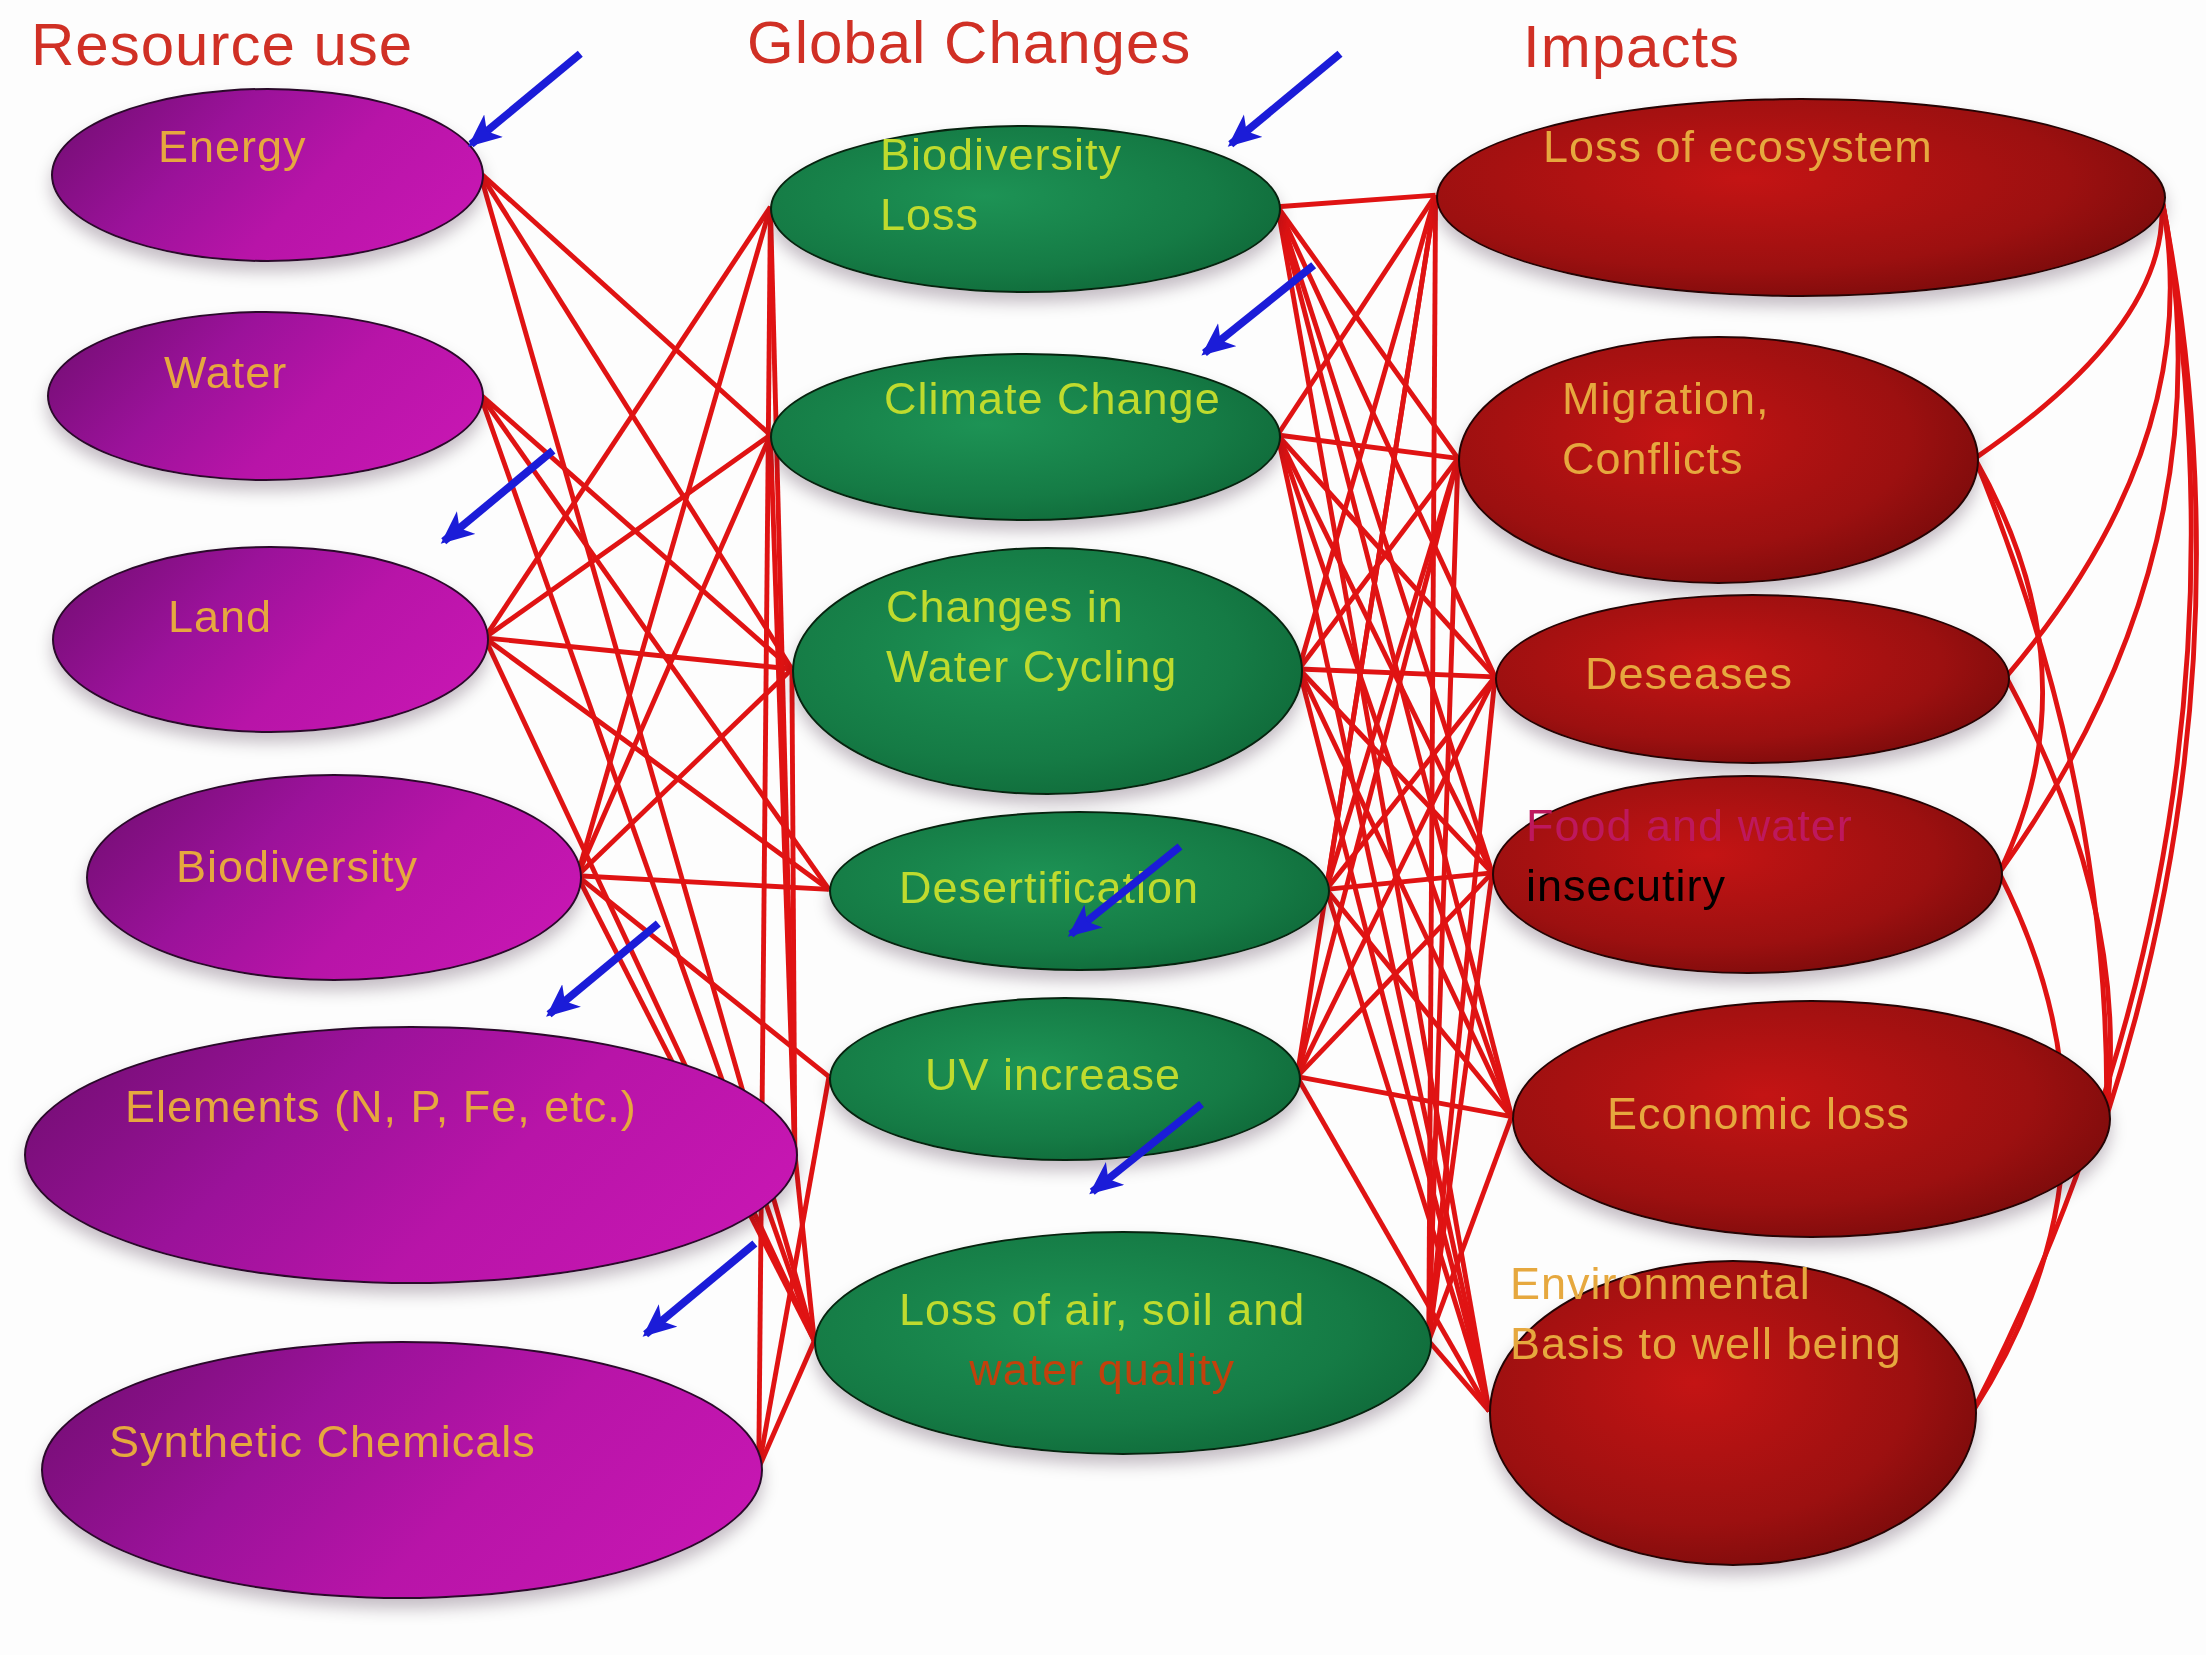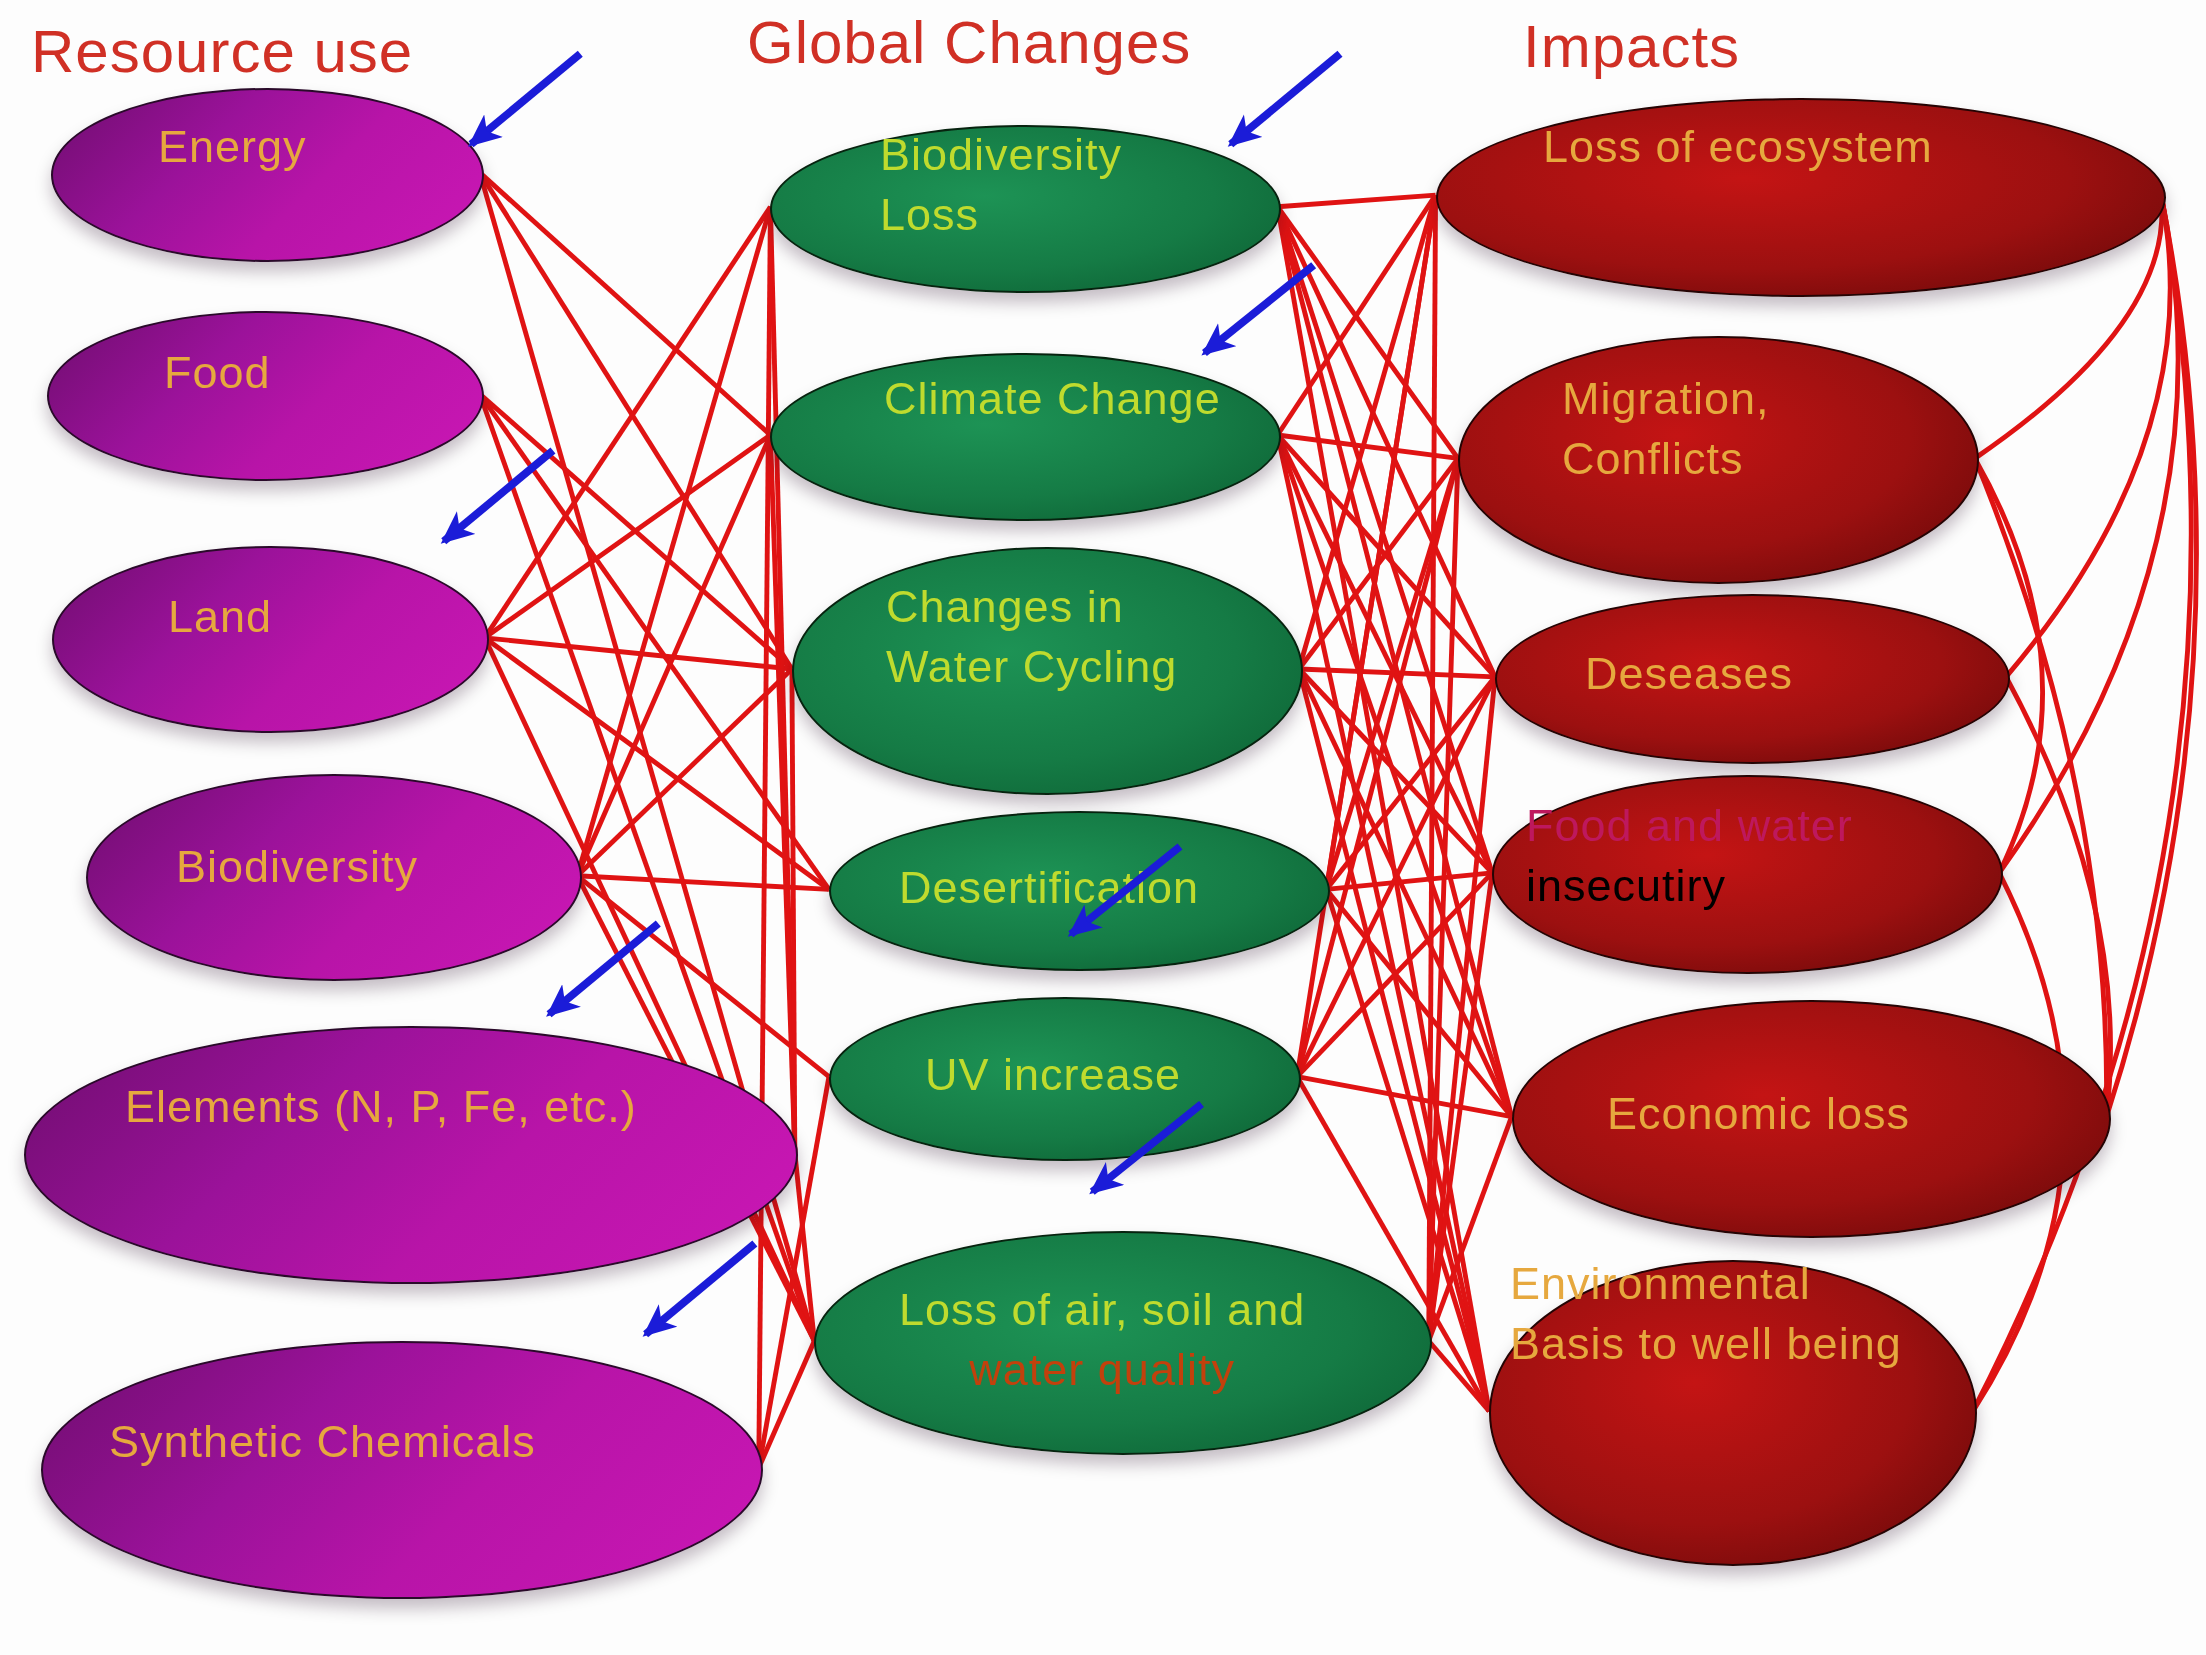--- a/index.html
+++ b/index.html
@@ -32,21 +32,21 @@
   .node-label{
     position:absolute;z-index:4;font-size:45px;line-height:60px;
     letter-spacing:1px;white-space:nowrap;
   }
   .node-label div{white-space:nowrap;}
 </style>
 </head>
 <body>
 
 <div id="canvas">
-  <div class="col-title" style="left:31px;top:17px">Resource use</div>
+  <div class="col-title" style="left:31px;top:10px">Resource use</div>
   <div class="col-title" style="left:747px;top:7.8px">Global Changes</div>
   <div class="col-title" style="left:1523px;top:11.7px">Impacts</div>
 
   <svg id="lines" class="layer" width="2206" height="1656" viewBox="0 0 2262 1698">
       <path d="M492,177 L790,446" stroke="#e01313" stroke-width="5" fill="none"></path>
       <path d="M492,177 L812,686" stroke="#e01313" stroke-width="5" fill="none"></path>
       <path d="M492,177 L835,1375" stroke="#e01313" stroke-width="5" fill="none"></path>
       <path d="M492,404 L812,686" stroke="#e01313" stroke-width="5" fill="none"></path>
       <path d="M492,404 L850,912" stroke="#e01313" stroke-width="5" fill="none"></path>
       <path d="M492,404 L835,1375" stroke="#e01313" stroke-width="5" fill="none"></path>
@@ -115,21 +115,21 @@
       <path d="M2050,895 Q2195,1180 2023,1447" stroke="#e01313" stroke-width="5" fill="none"></path>
     </svg>
 
   <div id="nodes-root">
       <div class="node resource" style="left: 51px; top: 88px; width: 429px; height: 170px;"></div>
       <div class="node-label" style="left: 158px; top: 117px;">
         <div style="color: rgb(230, 168, 62);">Energy</div>
       </div>
       <div class="node resource" style="left: 47px; top: 311px; width: 433px; height: 166px;"></div>
       <div class="node-label" style="left: 164px; top: 343px;">
-        <div style="color: rgb(230, 168, 62);">Food</div>
+        <div style="color: rgb(230, 168, 62);">Water</div>
       </div>
       <div class="node resource" style="left: 52px; top: 546px; width: 433px; height: 183px;"></div>
       <div class="node-label" style="left: 168px; top: 587px;">
         <div style="color: rgb(230, 168, 62);">Land</div>
       </div>
       <div class="node resource" style="left: 86px; top: 774px; width: 492px; height: 203px;"></div>
       <div class="node-label" style="left: 176px; top: 837px;">
         <div style="color: rgb(230, 168, 62);">Biodiversity</div>
       </div>
       <div class="node resource" style="left: 24.4px; top: 1026px; width: 770px; height: 254px;"></div>

